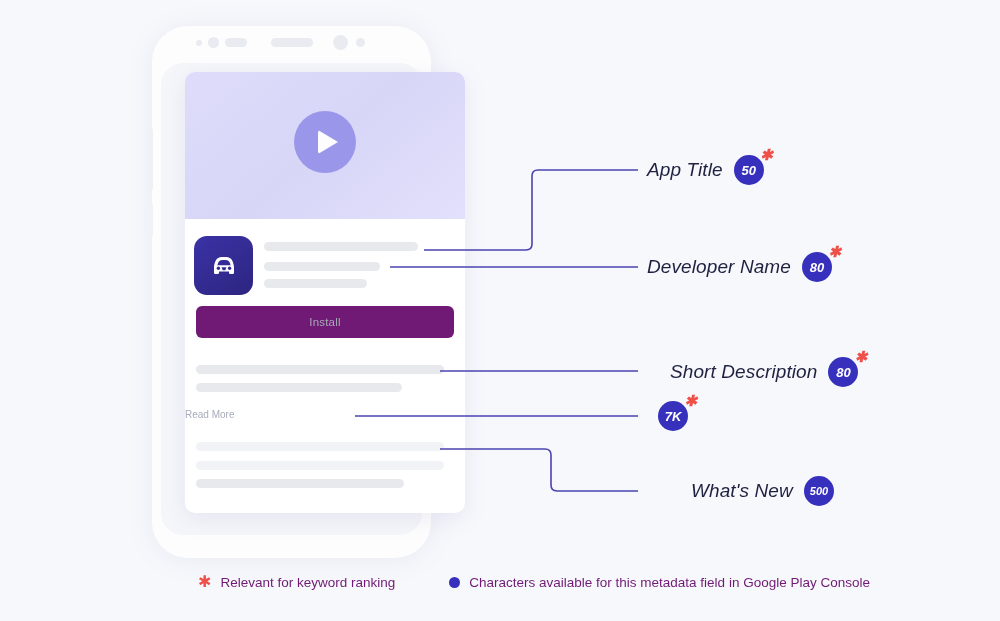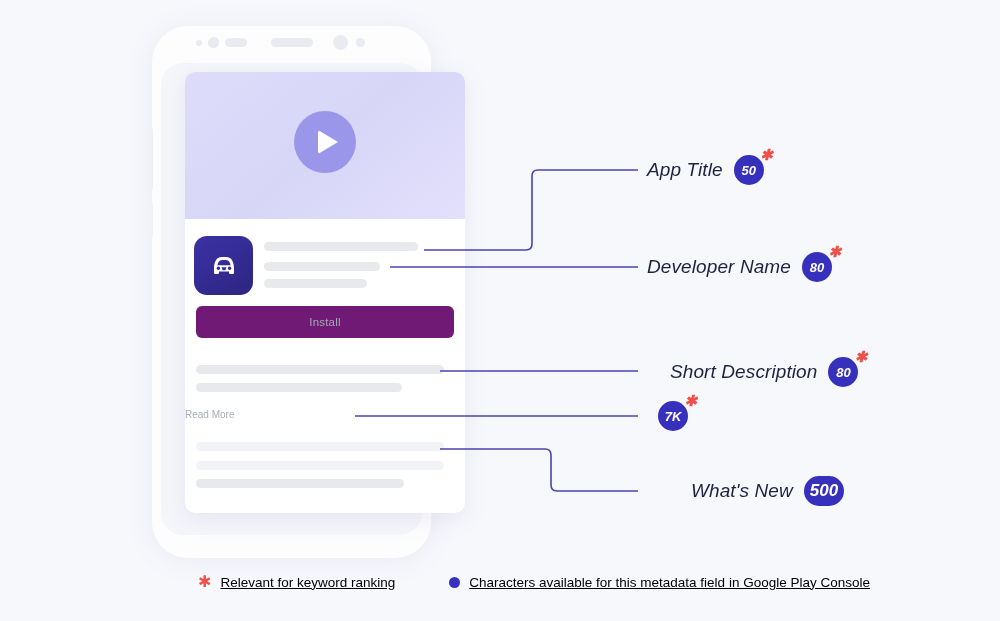--- a/index.html
+++ b/index.html
@@ -194,21 +194,21 @@
     box-sizing: border-box;
     border-radius: 999px;
     background: #3730bd;
     color: #ffffff;
     font-size: 13px;
     font-weight: bold;
     display: flex;
     align-items: center;
     justify-content: center;
   }
-  .badge.small-num { font-size: 17px; }
+  .badge.small-num { font-size: 11px; }
   .star {
     position: absolute;
     right: -9px;
     top: -8px;
     color: #f0504a;
     font-size: 15px;
     line-height: 1;
   }
 
   
@@ -232,22 +232,21 @@
   }
   .legend-dot {
     width: 11px;
     height: 11px;
     border-radius: 50%;
     background: #3730bd;
     margin-right: 9px;
   }
   .legend-text {
     font-size: 13.5px;
-    color: #000000;
-    text-decoration: underline;
+    color: #701a75;
   }
 </style>
 </head>
 <body>
 
 <div id="stage">
 
   <div class="phone-outer">
     <div class="bezel">
       <span class="sensor s-dot-sm"></span>

